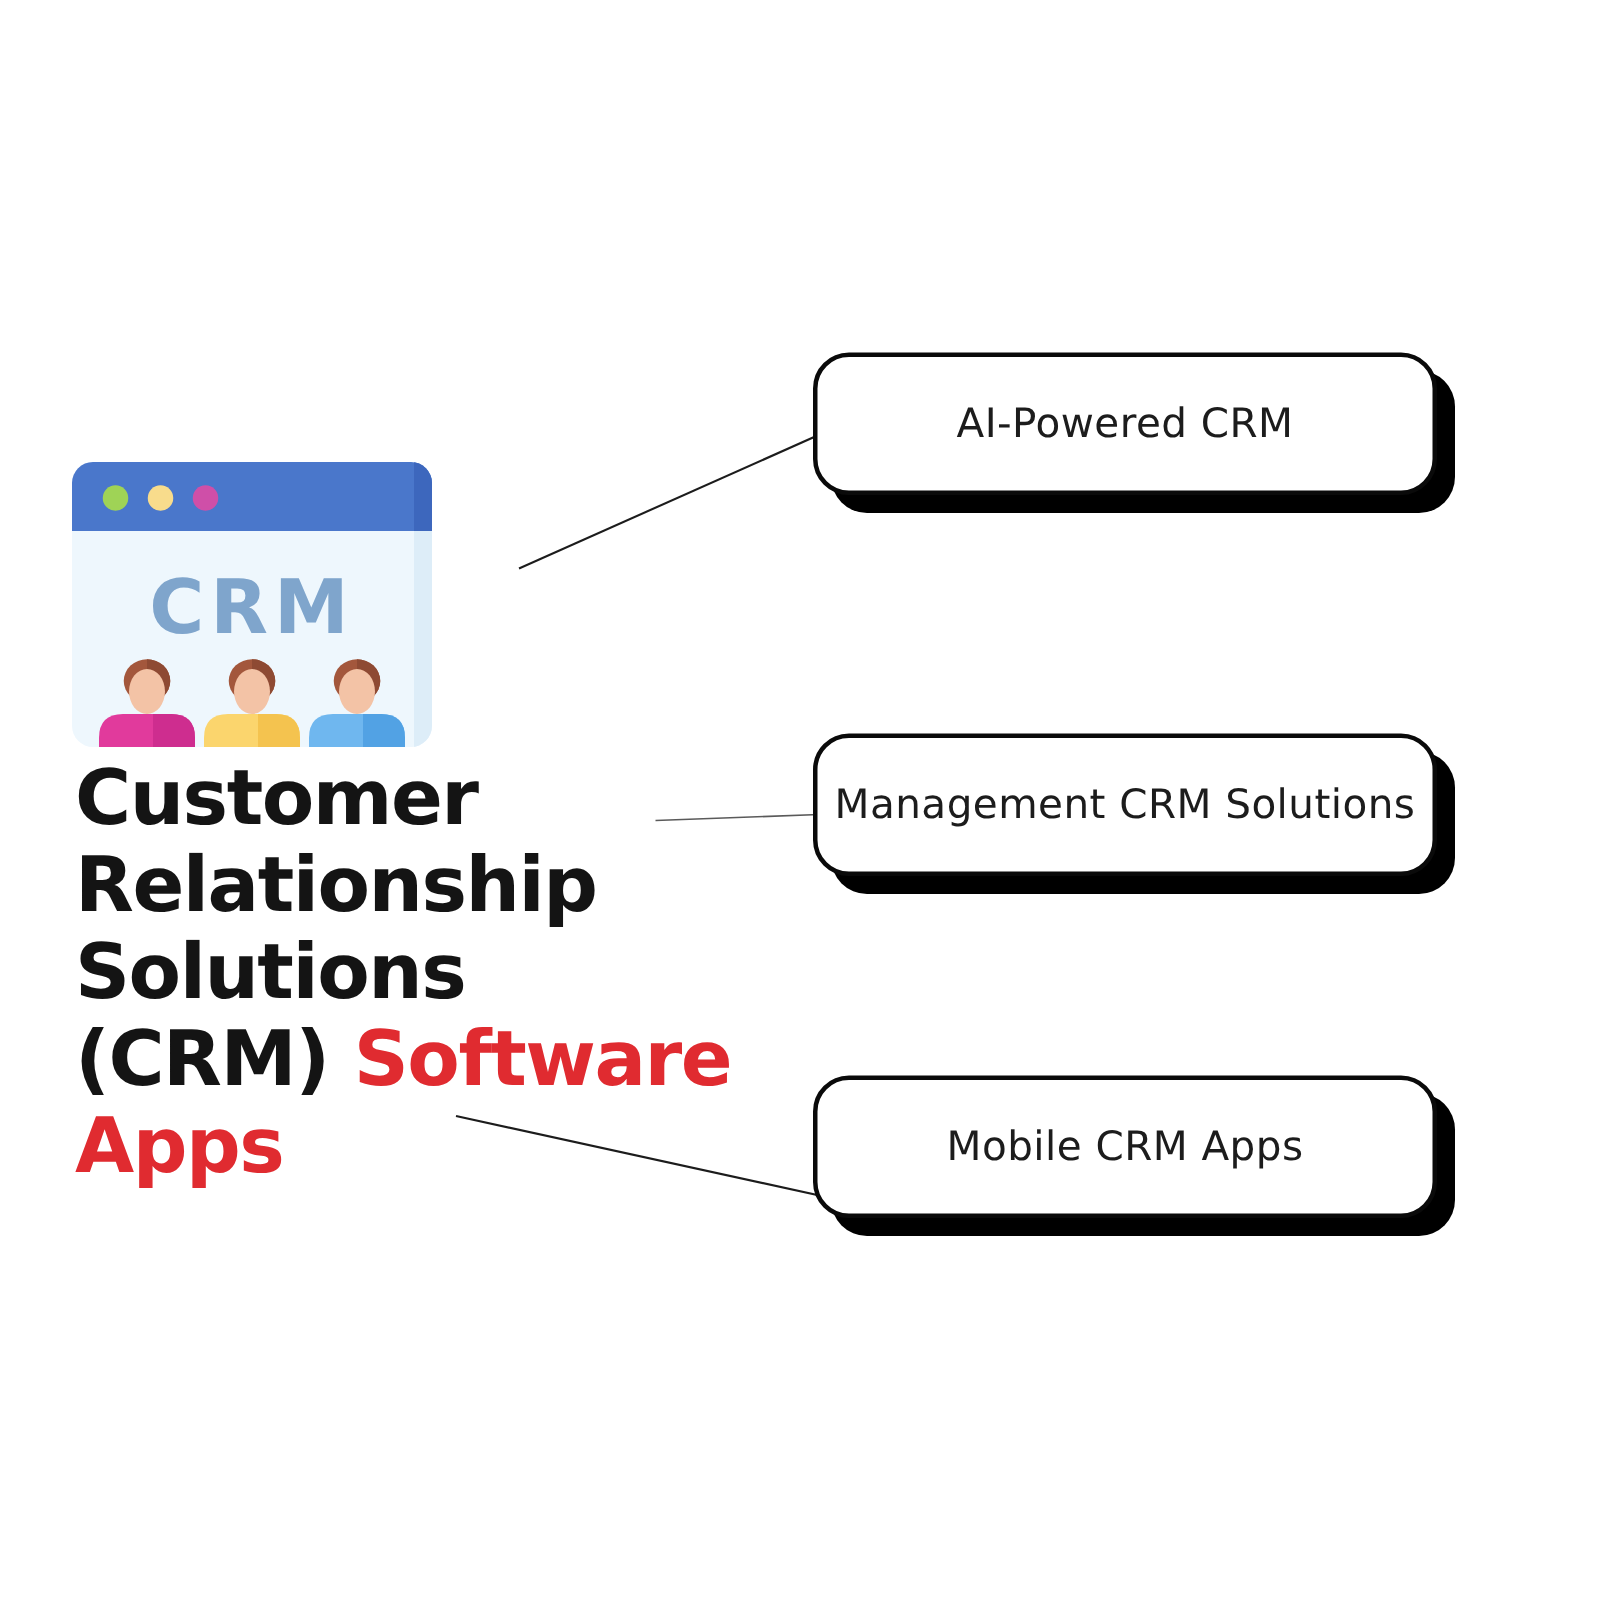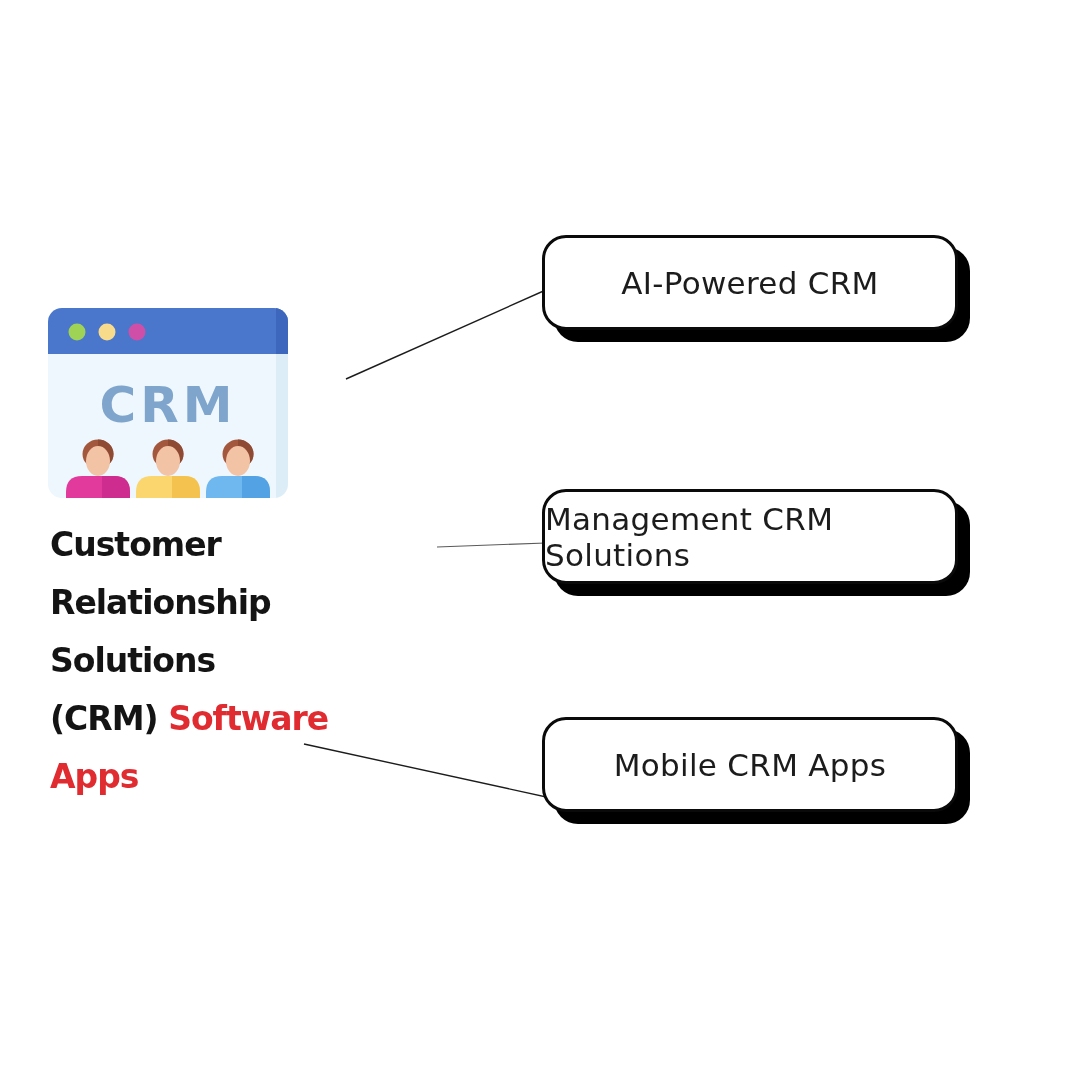--- a/index.html
+++ b/index.html
@@ -32,23 +32,23 @@
     width: 240px;
     height: 210px;
     z-index: 2;
   }
   .crm-icon svg { display: block; width: 100%; height: 100%; }
 
   
   .title {
     position: absolute;
     left: 50px;
-    top: 516px;
+    top: 504px;
     z-index: 2;
-    font-size: 33px;
+    font-size: 51px;
     line-height: 58px;
     font-weight: 800;
     letter-spacing: -1px;
     color: #141414;
     white-space: nowrap;
   }
   .title .accent { color: #e02b30; }
 
   
   .node {
@@ -57,21 +57,21 @@
     width: 410px;
     height: 89px;
     background: #ffffff;
     border: 3px solid #0a0a0a;
     border-radius: 24px;
     box-shadow: 12px 12px 0 #000000;
     display: flex;
     align-items: center;
     justify-content: center;
     z-index: 2;
-    font-size: 31px;
+    font-size: 27px;
     font-weight: 400;
     letter-spacing: 0.3px;
     color: #1c1c1c;
   }
   .node-1 { top: 235px; }
   .node-2 { top: 489px; }
   .node-3 { top: 717px; }
 </style>
 </head>
 <body>

